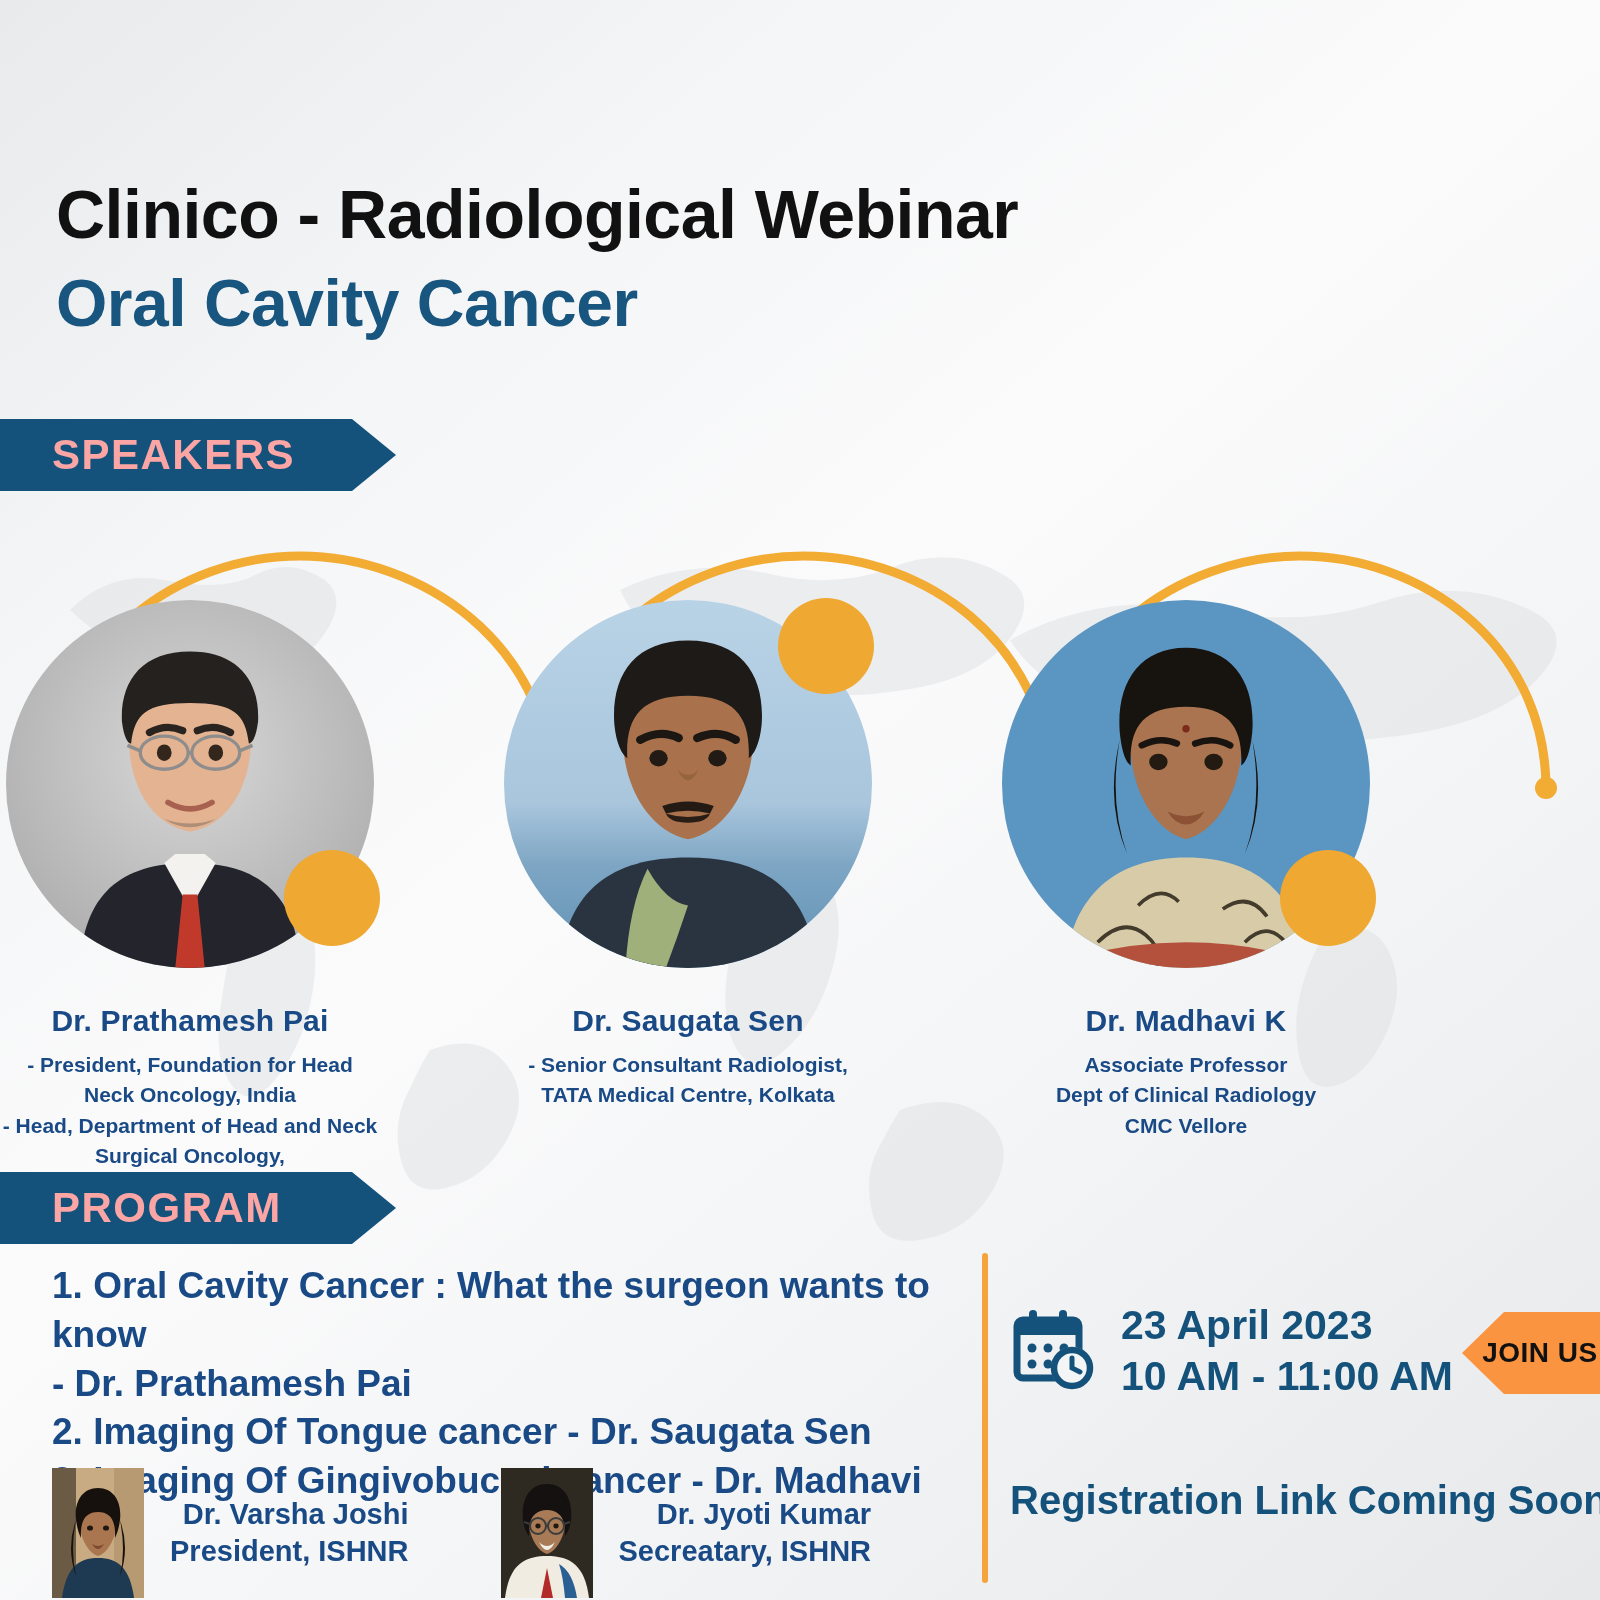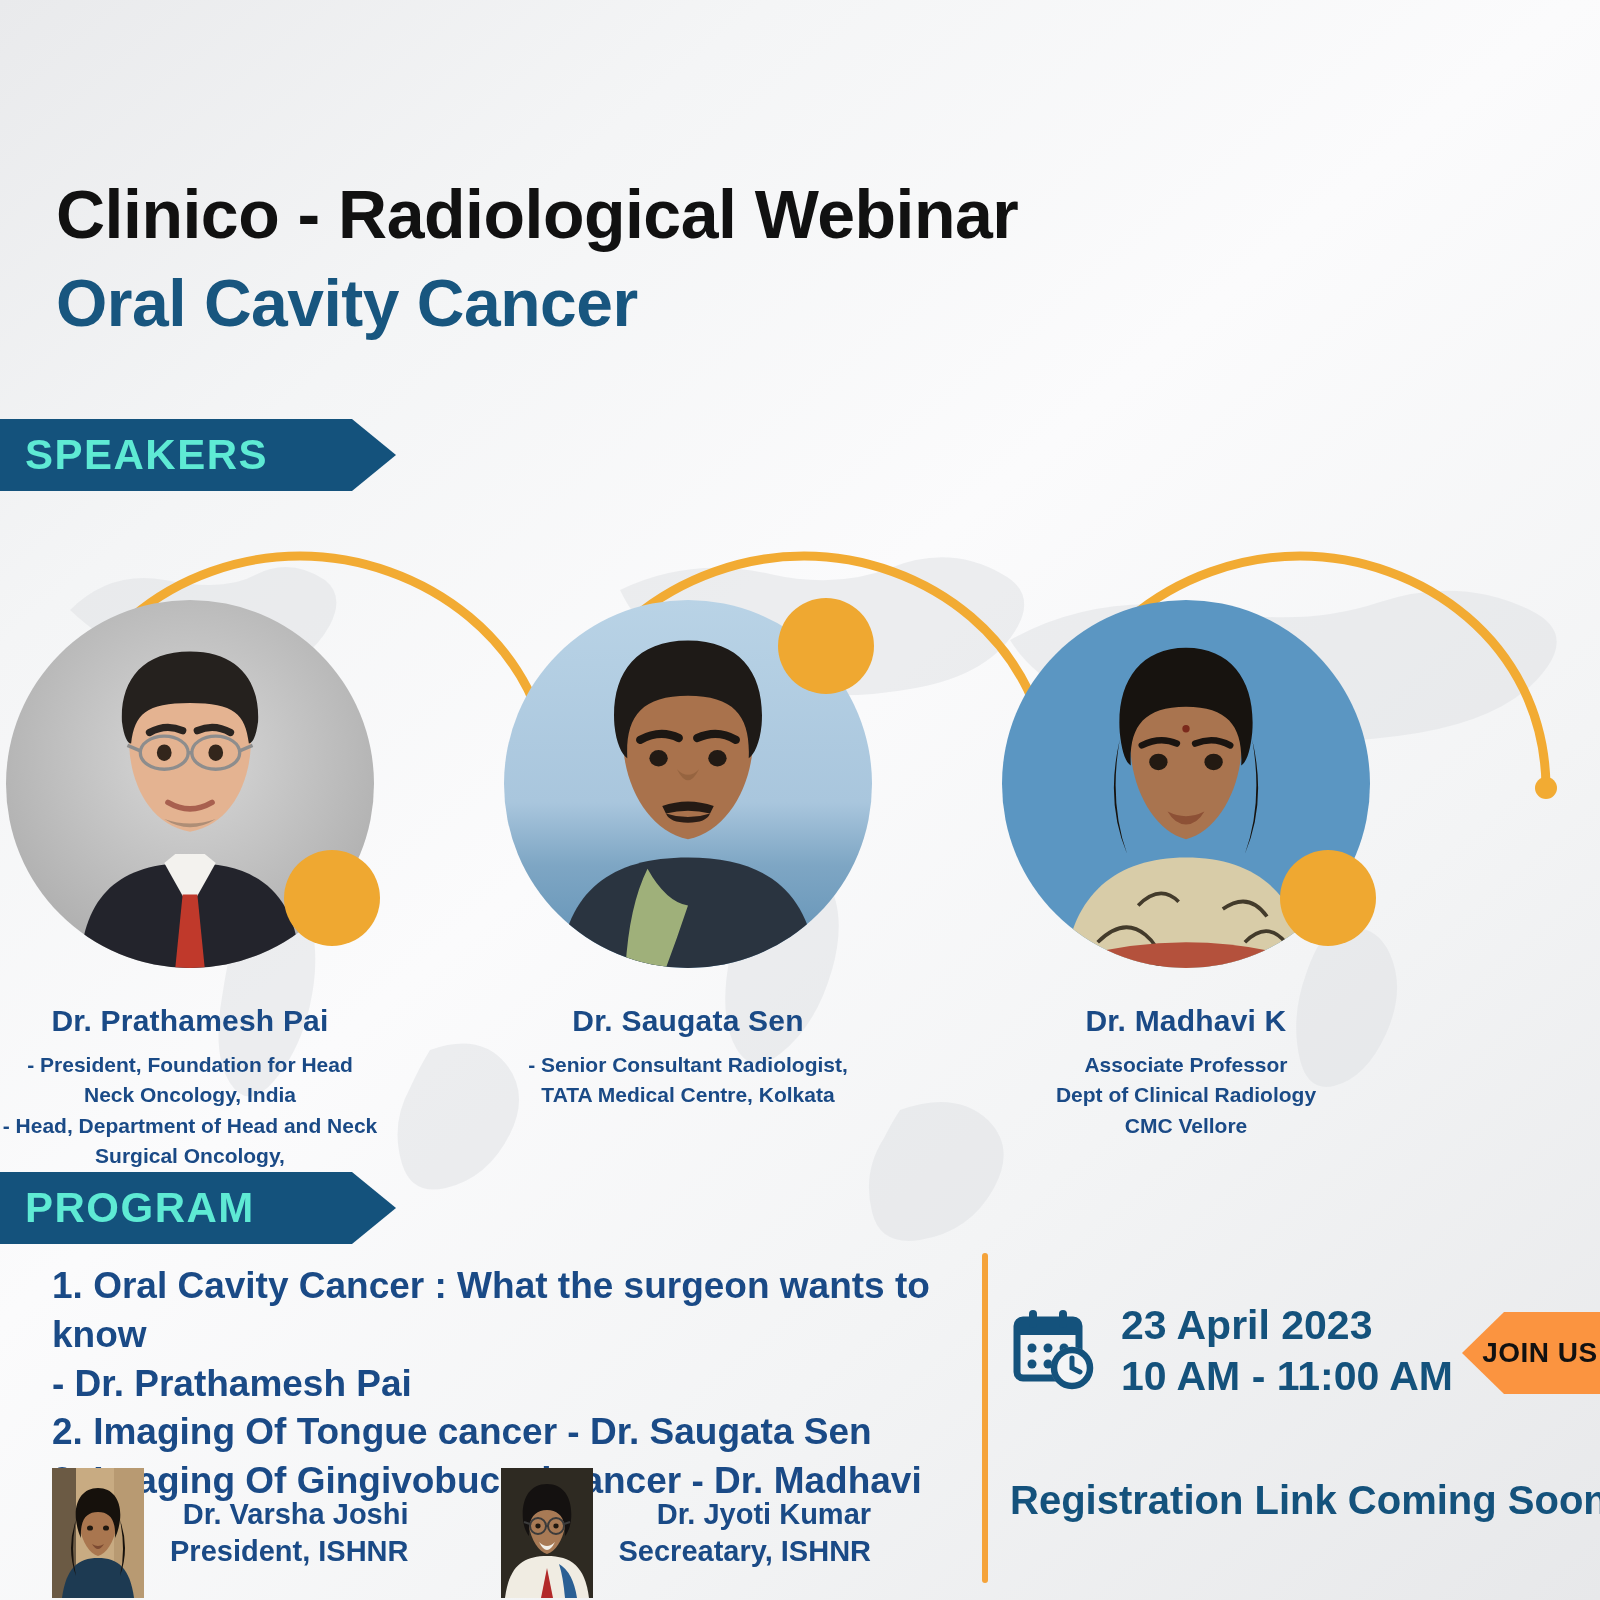--- a/index.html
+++ b/index.html
@@ -70,27 +70,27 @@
     letter-spacing: -0.5px;
   }
 
   
   .banner {
     position: absolute;
     left: 0;
     height: 72px;
     width: 396px;
     background: #14527c;
-    color: #5eead4;
+    color: #fca5a5;
     font-size: 42px;
     font-weight: bold;
     letter-spacing: 1.5px;
     display: flex;
     align-items: center;
-    padding-left: 25px;
+    padding-left: 52px;
     box-sizing: border-box;
     clip-path: polygon(0 0, 352px 0, 396px 50%, 352px 100%, 0 100%);
   }
   #banner-speakers { top: 419px; }
   #banner-program  { top: 1172px; }
 
   
   .arcs {
     position: absolute;
     left: 0; top: 520px;

